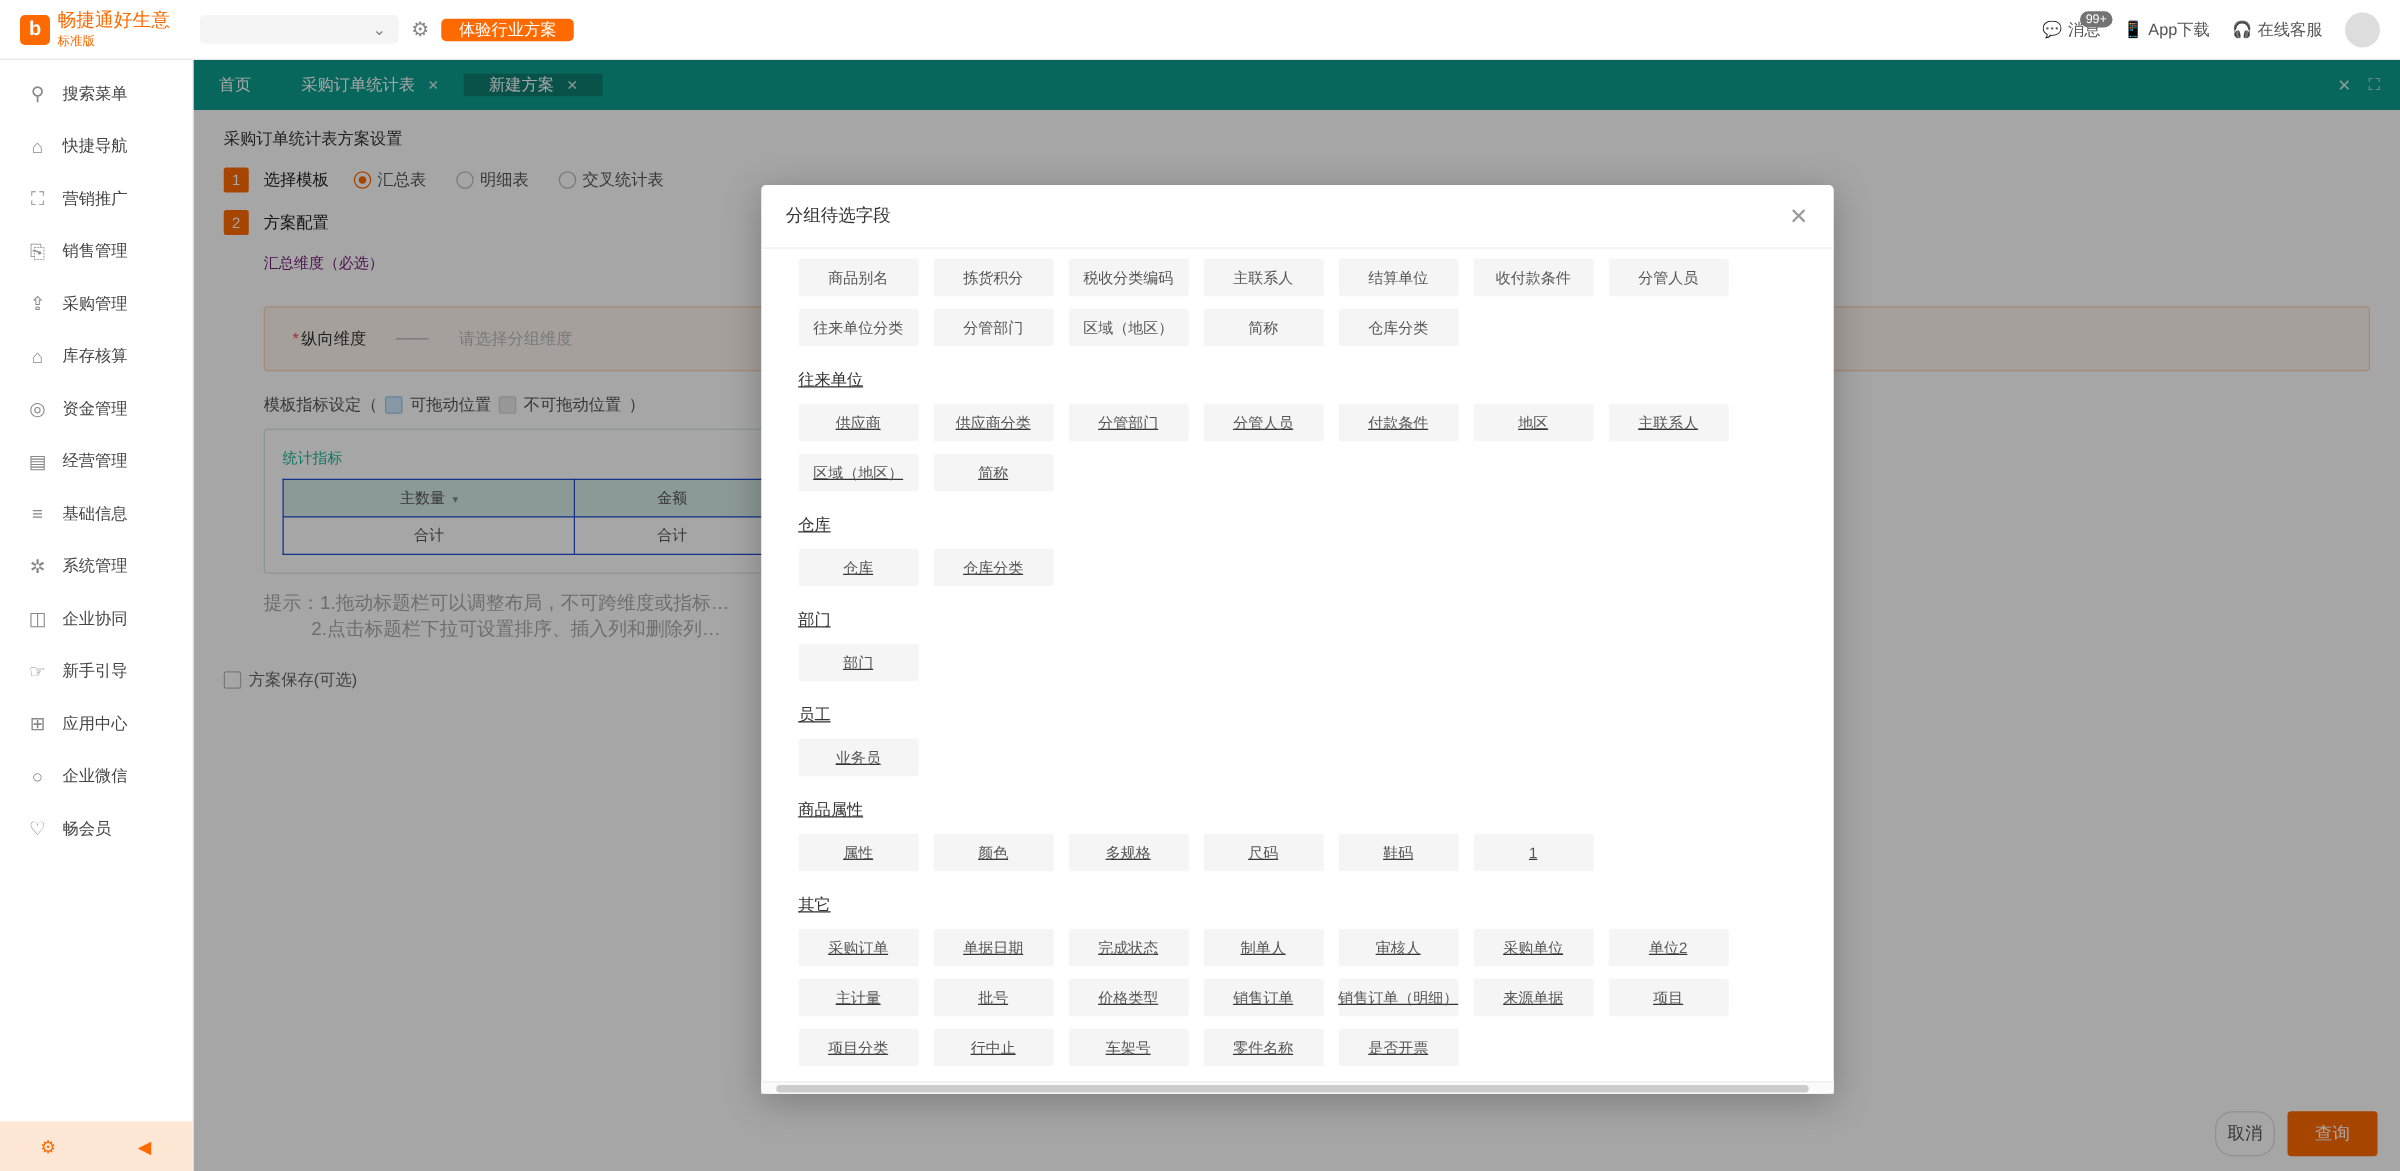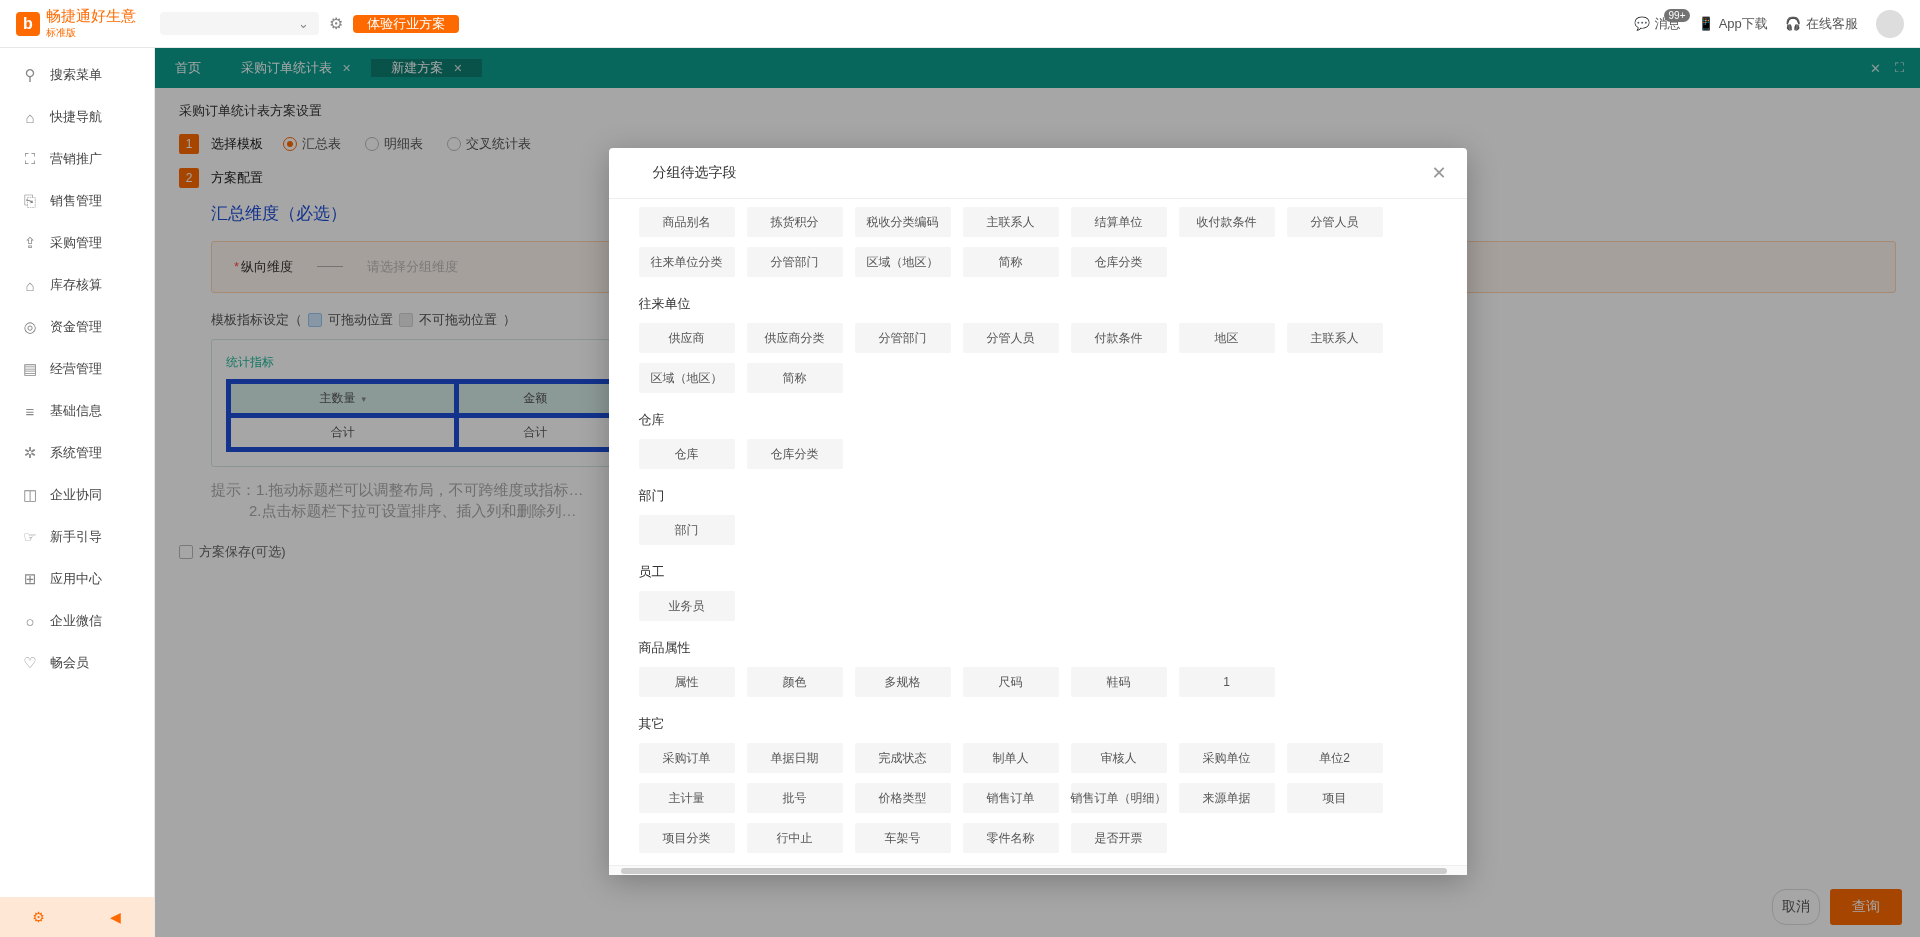--- a/index.html
+++ b/index.html
@@ -34,48 +34,48 @@
 .page-title { font-size: 13px; color: #333; margin-bottom: 14px; }
 .section-row { display: flex; align-items: center; gap: 12px; margin-bottom: 14px; }
 .step-badge { width: 20px; height: 20px; background: #ff6a00; color: #fff; font-size: 12px; display: inline-flex; align-items: center; justify-content: center; border-radius: 2px; }
 .step-label { font-size: 13px; color: #222; font-weight: 500; }
 .radio-group { display: flex; gap: 24px; margin-left: 8px; }
 .radio { display: flex; align-items: center; gap: 5px; font-size: 13px; color: #555; cursor: pointer; }
 .radio-dot { width: 14px; height: 14px; border: 1px solid #bbb; border-radius: 50%; position: relative; }
 .radio.checked .radio-dot { border-color: #ff6a00; }
 .radio.checked .radio-dot::after { content: ''; position: absolute; inset: 3px; background: #ff6a00; border-radius: 50%; }
 .indent { margin-left: 32px; }
-.sub-label { font-size: 17px; color: #1d4ed8; margin-bottom: 16px; }
+.sub-label { font-size: 12px; color: #701a75; margin-bottom: 26px; }
 .dim-row { background: #fff6f0; border: 1px solid #ffd4b0; padding: 16px 22px; border-radius: 3px; margin-bottom: 18px; display: flex; align-items: flex-start; gap: 24px; }
 .req-star { color: #ff4d4f; margin-right: 2px; }
 .dash { color: #aaa; }
 .placeholder { color: #bbb; font-size: 13px; }
 .config-label { display: flex; align-items: center; gap: 6px; font-size: 13px; color: #555; margin-bottom: 10px; }
 .legend-sq { width: 14px; height: 14px; display: inline-block; border-radius: 2px; }
 .legend-sq.a { background: #cfe9ff; border: 1px solid #9cc7ef; }
 .legend-sq.b { background: #eceaea; border: 1px solid #d5d3d3; }
 .table-box { border: 1px solid #d5e8e5; border-radius: 3px; padding: 14px; max-width: 420px; }
 .table-caption { color: #1fb89a; font-size: 12px; margin-bottom: 8px; }
 .mini-table { width: 100%; border-collapse: collapse; }
-.mini-table td, .mini-table th { border: 5px solid #1d4ed8; padding: 6px 10px; text-align: center; font-size: 12px; color: #555; }
+.mini-table td, .mini-table th { border: 1px solid #1d4ed8; padding: 6px 10px; text-align: center; font-size: 12px; color: #555; }
 .mini-table th { background: #d6ece8; font-weight: 500; }
 .th-caret { font-size: 9px; margin-left: 6px; color: #888; }
 .hint { margin-top: 14px; font-size: 15px; color: #aaa; }
 .save-row { margin-top: 22px; display: flex; align-items: center; gap: 6px; font-size: 13px; color: #666; }
 .checkbox { width: 14px; height: 14px; border: 1px solid #bbb; background: #fff; border-radius: 2px; }
 .footer-actions { position: absolute; bottom: 12px; right: 18px; display: flex; gap: 10px; }
 .btn-secondary { background: #fff; border: 1px solid #ddd; color: #555; padding: 8px 9px; border-radius: 14px; cursor: pointer; font-size: 14px; }
 .btn-primary2 { background: #ff6a00; border: none; color: #fff; padding: 8px 22px; border-radius: 3px; cursor: pointer; font-size: 14px; }
 .overlay { position: absolute; inset: 0; background: rgba(0,0,0,.35); display: flex; align-items: flex-start; justify-content: center; }
 .modal { width: 858px; background: #fff; margin-top: 100px; border-radius: 4px; box-shadow: 0 6px 30px rgba(0,0,0,.25); display: flex; flex-direction: column; max-height: 740px; }
 .modal-header { display: flex; align-items: center; justify-content: space-between; padding: 14px 20px; border-bottom: 1px solid #eee; }
-.modal-title { font-size: 14px; color: #333; font-weight: 500; margin-left: 24px; }
+.modal-title { font-size: 14px; color: #333; font-weight: 500; }
 .modal-close { font-size: 18px; color: #999; cursor: pointer; }
 .modal-body { flex: 1; overflow-y: auto; overflow-x: auto; padding: 0 0 12px 30px; }
-.group { margin-top: 18px; }
+.group { margin-top: 18px; text-decoration: underline; }
 .group-title { font-size: 13px; color: #333; font-weight: 500; margin-bottom: 10px; }
 .field-grid { display: flex; flex-wrap: wrap; gap: 10px 12px; }
 .field-chip { width: 96px; height: 30px; background: #f5f5f5; display: flex; align-items: center; justify-content: center; font-size: 12px; color: #555; cursor: pointer; border-radius: 2px; }
 .modal-scroll-x { height: 10px; background: #fafafa; border-top: 1px solid #eee; position: relative; }
 .scroll-thumb { position: absolute; left: 12px; right: 20px; top: 2px; height: 6px; background: #ccc; border-radius: 3px; }
 .ic { font-style: normal; }
 </style>
 </head>
 <body>
 

